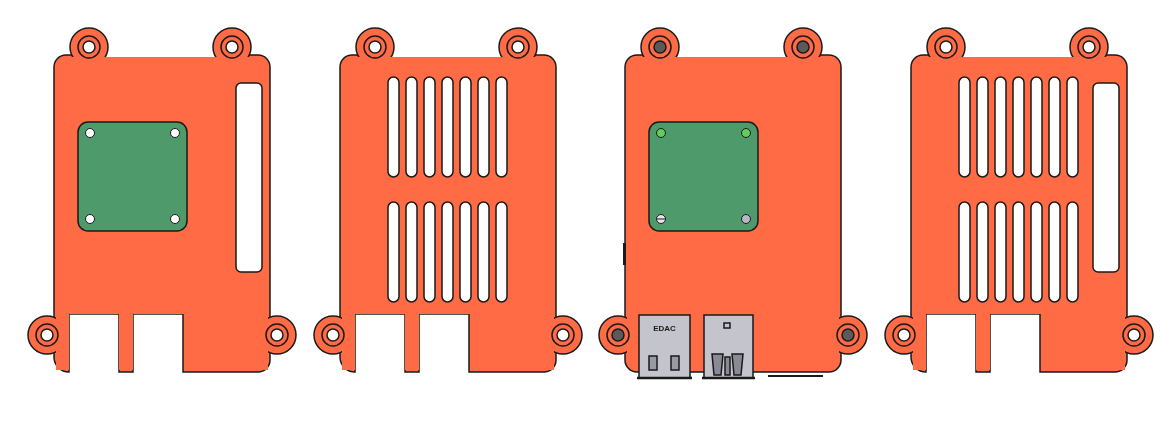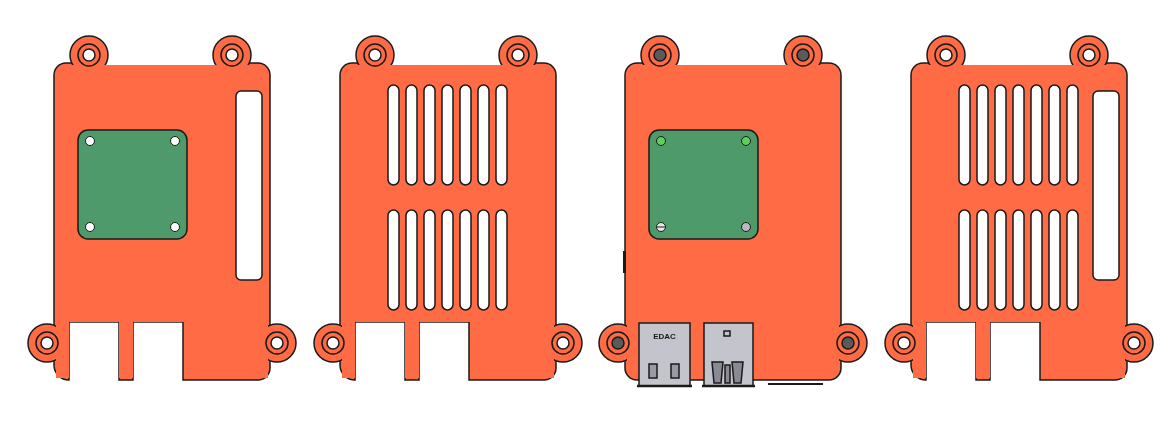--- a/index.html
+++ b/index.html
@@ -1,17 +1,17 @@
 <!DOCTYPE html>
 <html><head>
 <meta charset="utf-8">
 <style>
   html,body{margin:0;padding:0;background:#ffffff;}
   body{width:1172px;height:424px;position:relative;overflow:hidden;font-family:"Liberation Sans",sans-serif;}
-  .panel{position:absolute;top:8px;width:290px;height:343px;}
+  .panel{position:absolute;top:0;width:290px;height:343px;}
   .panel svg{position:absolute;left:0;top:0;overflow:visible;}
   .caption{position:absolute;left:0;width:1px;height:1px;overflow:hidden;clip:rect(0 0 0 0);}
 </style>
 </head>
 <body>
 
 <div class="panel" style="left:0px">
   <span class="caption">Lid with PCB window and side slot</span>
   <svg width="300" height="424">
     <g stroke="#1a1a1a" stroke-width="1.5" fill="#ff6b45">

